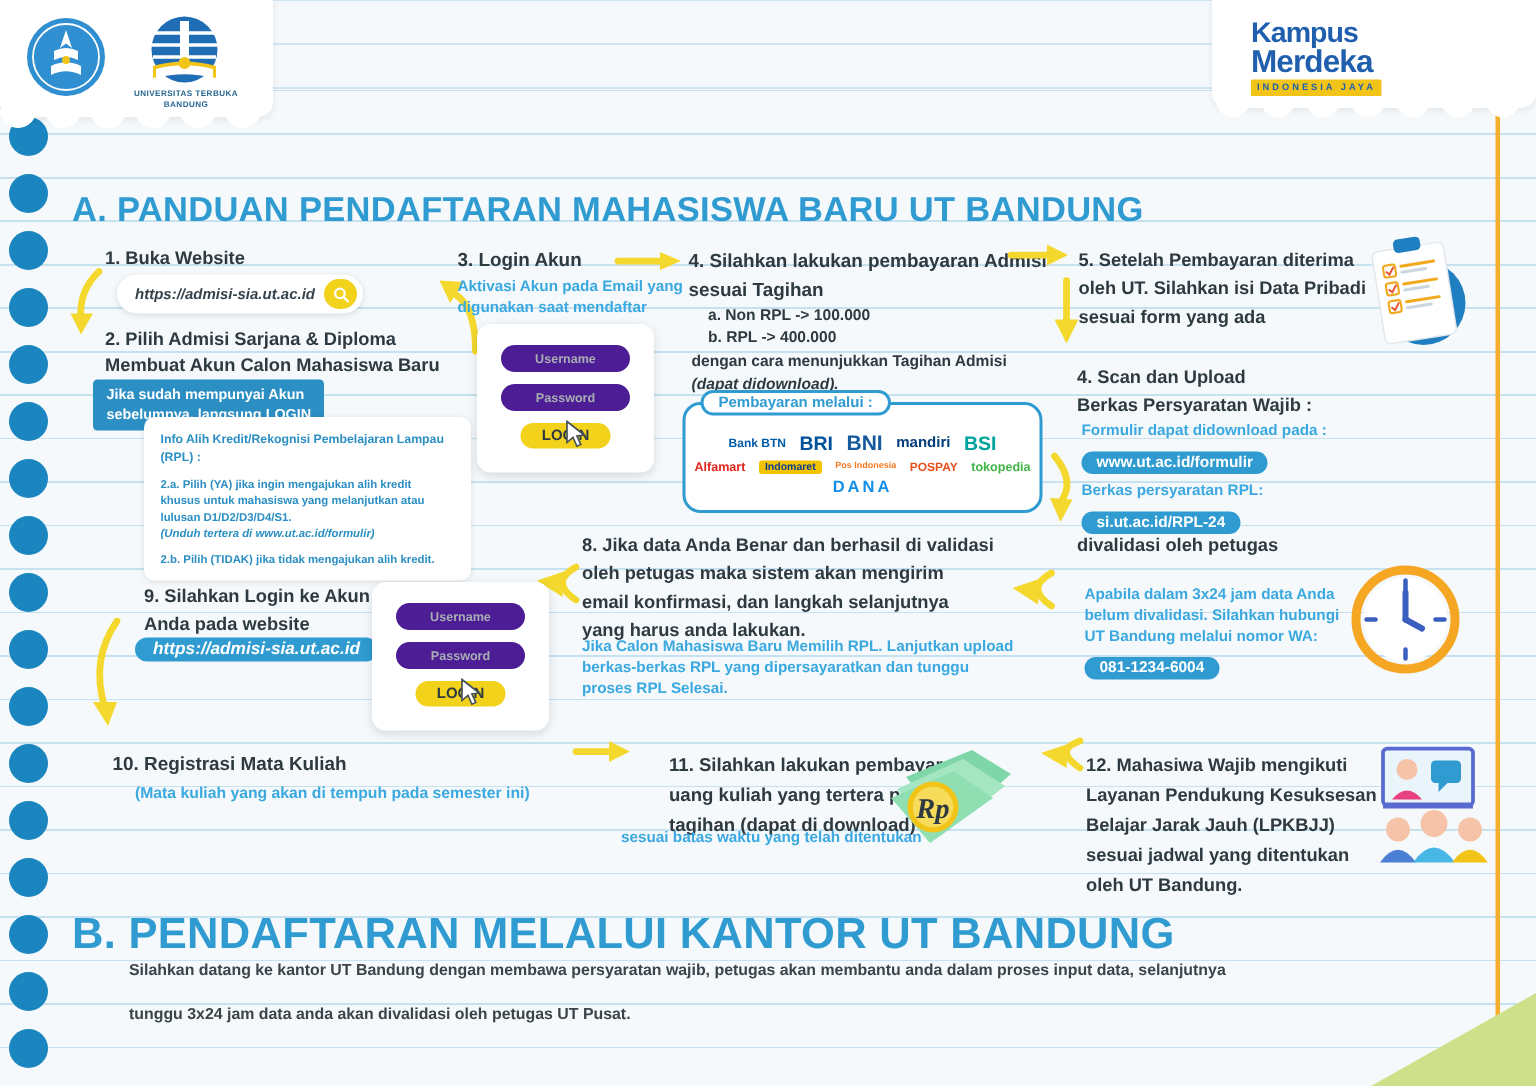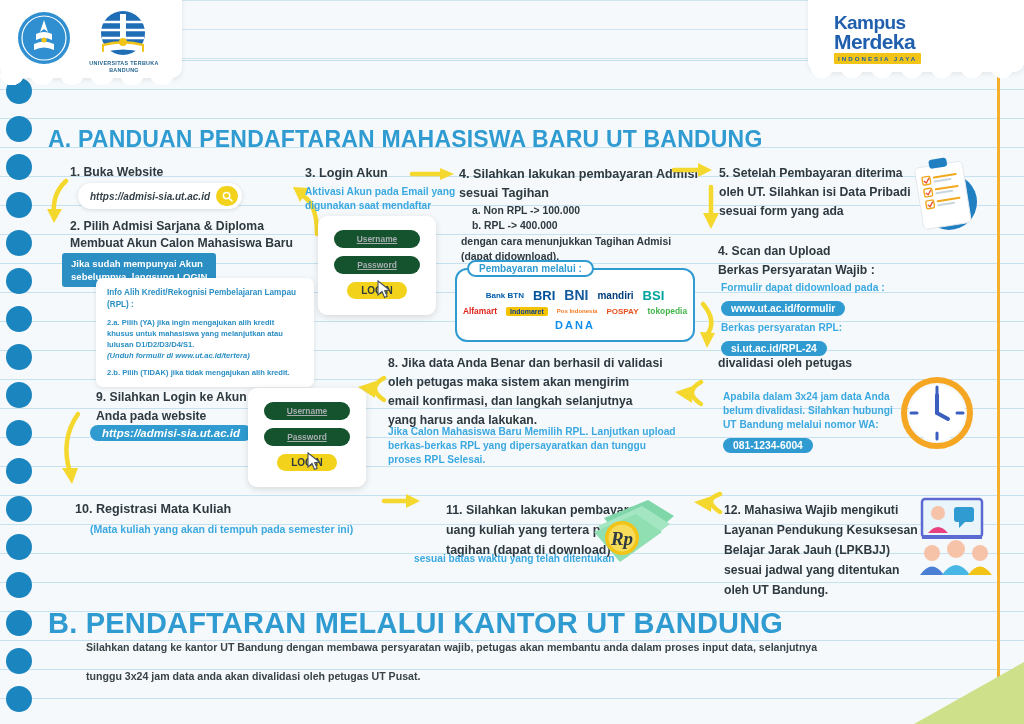--- a/index.html
+++ b/index.html
@@ -124,23 +124,23 @@
     padding:9px 11px;
   }
   .infobox .t{color:#2b8fc4;font-weight:bold;font-size:8.2px;line-height:12px;}
   .infobox .b{color:#2b8fc4;font-weight:bold;font-size:7.6px;line-height:11px;margin-top:6px;}
   .logincard{
     background:#fff;border-radius:9px;box-shadow:0 2px 7px rgba(0,0,0,.13);
     padding:14px 16px 16px;display:flex;flex-direction:column;
     align-items:center;gap:8px;
   }
   .lfield{
-    width:86px;height:18px;background:#14532d;border-radius:9px;
+    width:86px;height:18px;background:#4c1d95;border-radius:9px;
     display:flex;align-items:center;justify-content:center;
-    color:#a9aeb2;font-size:8.4px;font-weight:bold;text-decoration:underline;
+    color:#a9aeb2;font-size:8.4px;font-weight:bold;
   }
   .lbtn{
     background:#f2d21a;border-radius:10px;padding:3px 14px;
     color:#2e3a40;font-weight:bold;font-size:10px;position:relative;
   }
   .paybox{
     border:2px solid #2f9bd1;border-radius:12px;padding:14px 10px 9px;
     background:#fff;position:relative;
   }
   .paybox .lbl{
@@ -247,21 +247,21 @@
     <div>Jika sudah mempunyai Akun</div>
     <div>sebelumnya, langsung LOGIN</div>
   </div>
 
   <div class="abs infobox" style="left:96px;top:278px;width:196px;">
     <div class="t">Info Alih Kredit/Rekognisi Pembelajaran Lampau (RPL) :</div>
     <div class="b">
       <div>2.a. Pilih (YA) jika ingin mengajukan alih kredit</div>
       <div>khusus untuk mahasiswa yang melanjutkan atau</div>
       <div>lulusan D1/D2/D3/D4/S1.</div>
-      <div style="font-style:italic;">(Unduh formulir di www.ut.ac.id/tertera)</div>
+      <div style="font-style:italic;">(Unduh tertera di www.ut.ac.id/formulir)</div>
     </div>
     <div class="b">2.b. Pilih (TIDAK) jika tidak mengajukan alih kredit.</div>
   </div>
 
   <div class="abs" style="left:287px;top:182px;">
     <svg width="34" height="56" viewBox="0 0 34 56">
       <path d="M30 52 Q30 22 16 14" stroke="#f5d82e" stroke-width="4.5" fill="none" stroke-linecap="round"></path>
       <path d="M6 5 L22 6 L13 20 Z" fill="#f5d82e"></path>
     </svg>
   </div>
@@ -293,21 +293,21 @@
   <div class="abs step-h" style="left:459px;top:165px;font-size:12.6px;line-height:19px;">
     <div>4. Silahkan lakukan pembayaran Admisi</div>
     <div>sesuai Tagihan</div>
   </div>
   <div class="abs dark-sub" style="left:472px;top:203px;">
     <div>a.   Non RPL -&gt; 100.000</div>
     <div>b.   RPL -&gt; 400.000</div>
   </div>
   <div class="abs dark-sub" style="left:461px;top:234px;">
     <div>dengan cara menunjukkan Tagihan Admisi</div>
-    <div style="">(dapat didownload).</div>
+    <div style="font-style:italic;">(dapat didownload).</div>
   </div>
 
   <div class="abs paybox" style="left:455px;top:268px;width:216px;">
     <div class="lbl">Pembayaran melalui :</div>
     <div class="payrow">
       <span class="logo" style="color:#005baa;font-size:8px;">Bank BTN</span>
       <span class="logo" style="color:#00529c;font-size:13px;">BRI</span>
       <span class="logo" style="color:#14599c;font-size:14px;">BNI</span>
       <span class="logo" style="color:#003d79;font-size:10px;">mandiri</span>
       <span class="logo" style="color:#00a39d;font-size:13px;">BSI</span>

